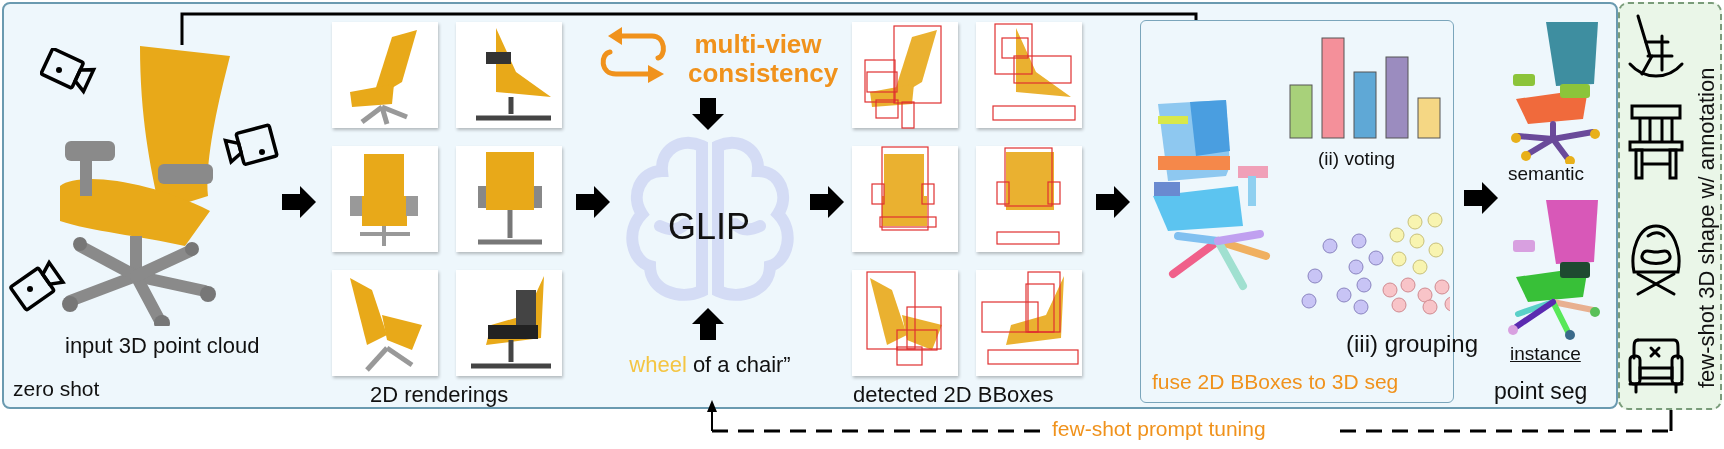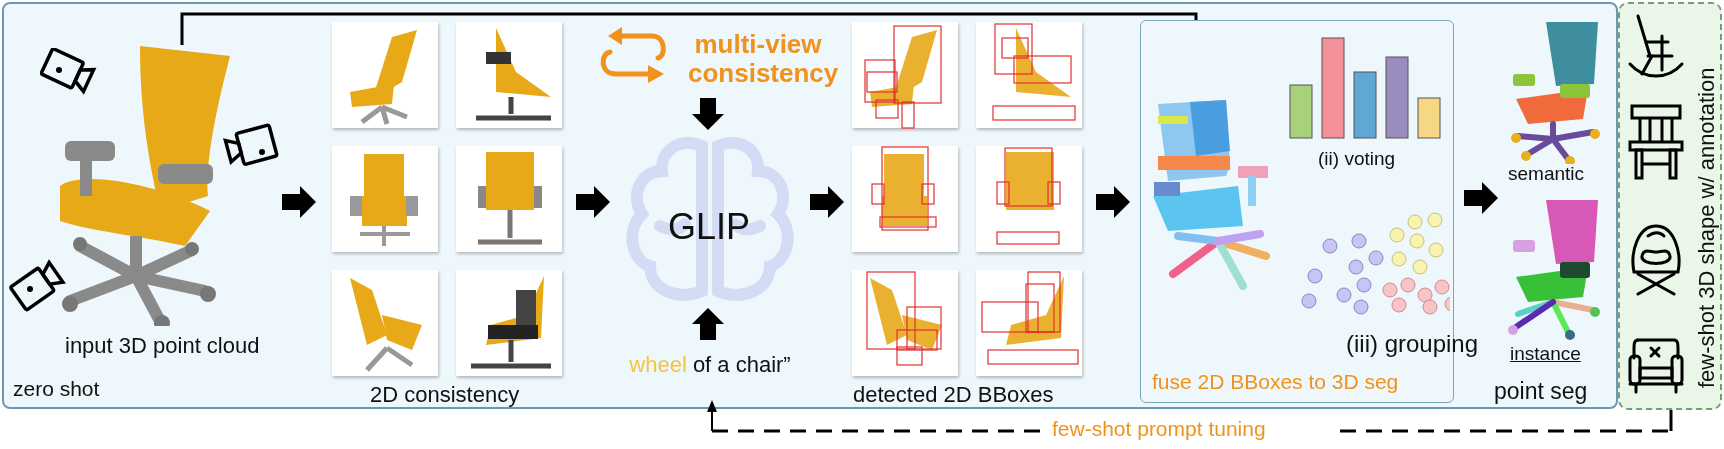--- a/index.html
+++ b/index.html
@@ -138,21 +138,21 @@
   <g transform="translate(124,248)">
     <path d="M88,6 L70,45 L35,55 L30,75 L85,68 Z" fill="#e8a919"></path>
       <rect x="60" y="20" width="20" height="40" fill="#444"></rect>
       <rect x="32" y="55" width="50" height="14" fill="#222"></rect>
       <g stroke="#444" stroke-width="5">
         <line x1="55" y1="70" x2="55" y2="92"></line>
         <line x1="15" y1="96" x2="95" y2="96"></line>
       </g>
   </g>
 </svg>
-<div class="abs label" style="left:370px;top:382px;">2D consistency</div>
+<div class="abs label" style="left:370px;top:382px;">2D renderings</div>
 
 <svg class="abs" style="left:574px;top:184px;" width="40" height="36">
     <polygon points="2,10 20,10 20,2 36,18 20,34 20,26 2,26" fill="#000"></polygon>
   </svg>
 
 <svg class="abs" style="left:596px;top:24px;" width="78" height="60">
   <path d="M22,12 L56,12 C70,12 70,32 62,34" fill="none" stroke="#f0921c" stroke-width="5" stroke-linecap="round"></path>
   <polygon points="12,12 26,3 26,21" fill="#f0921c"></polygon>
   <path d="M54,50 L20,50 C4,50 4,30 14,28" fill="none" stroke="#f0921c" stroke-width="5" stroke-linecap="round"></path>
   <polygon points="68,50 52,41 52,59" fill="#f0921c"></polygon>

